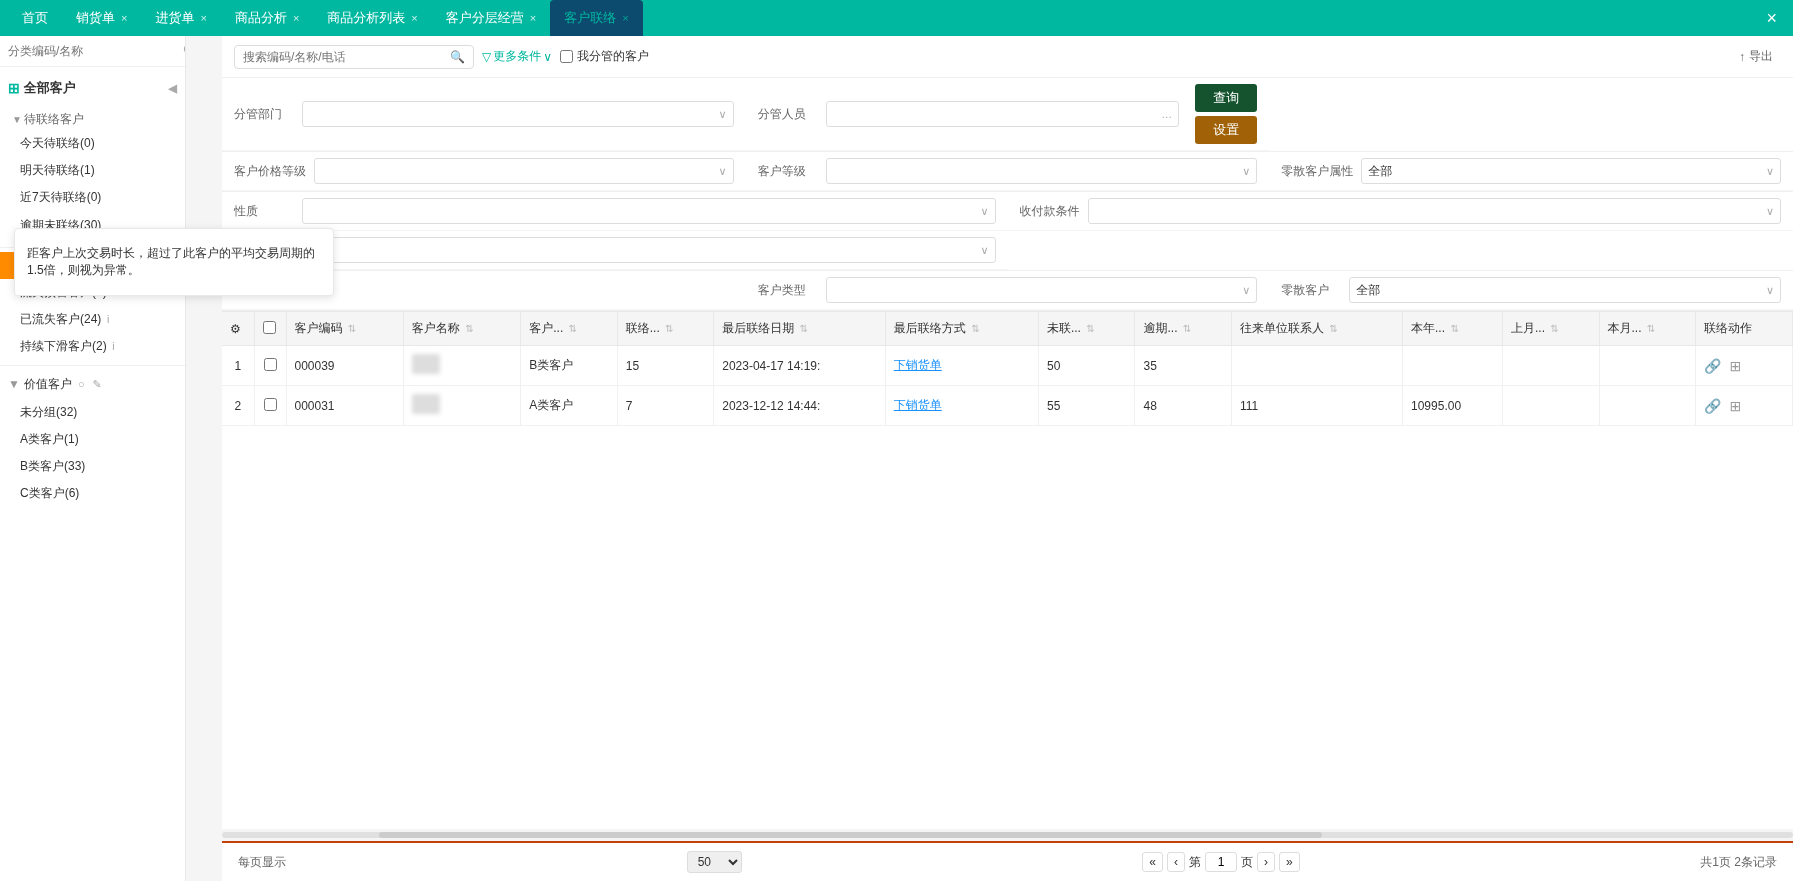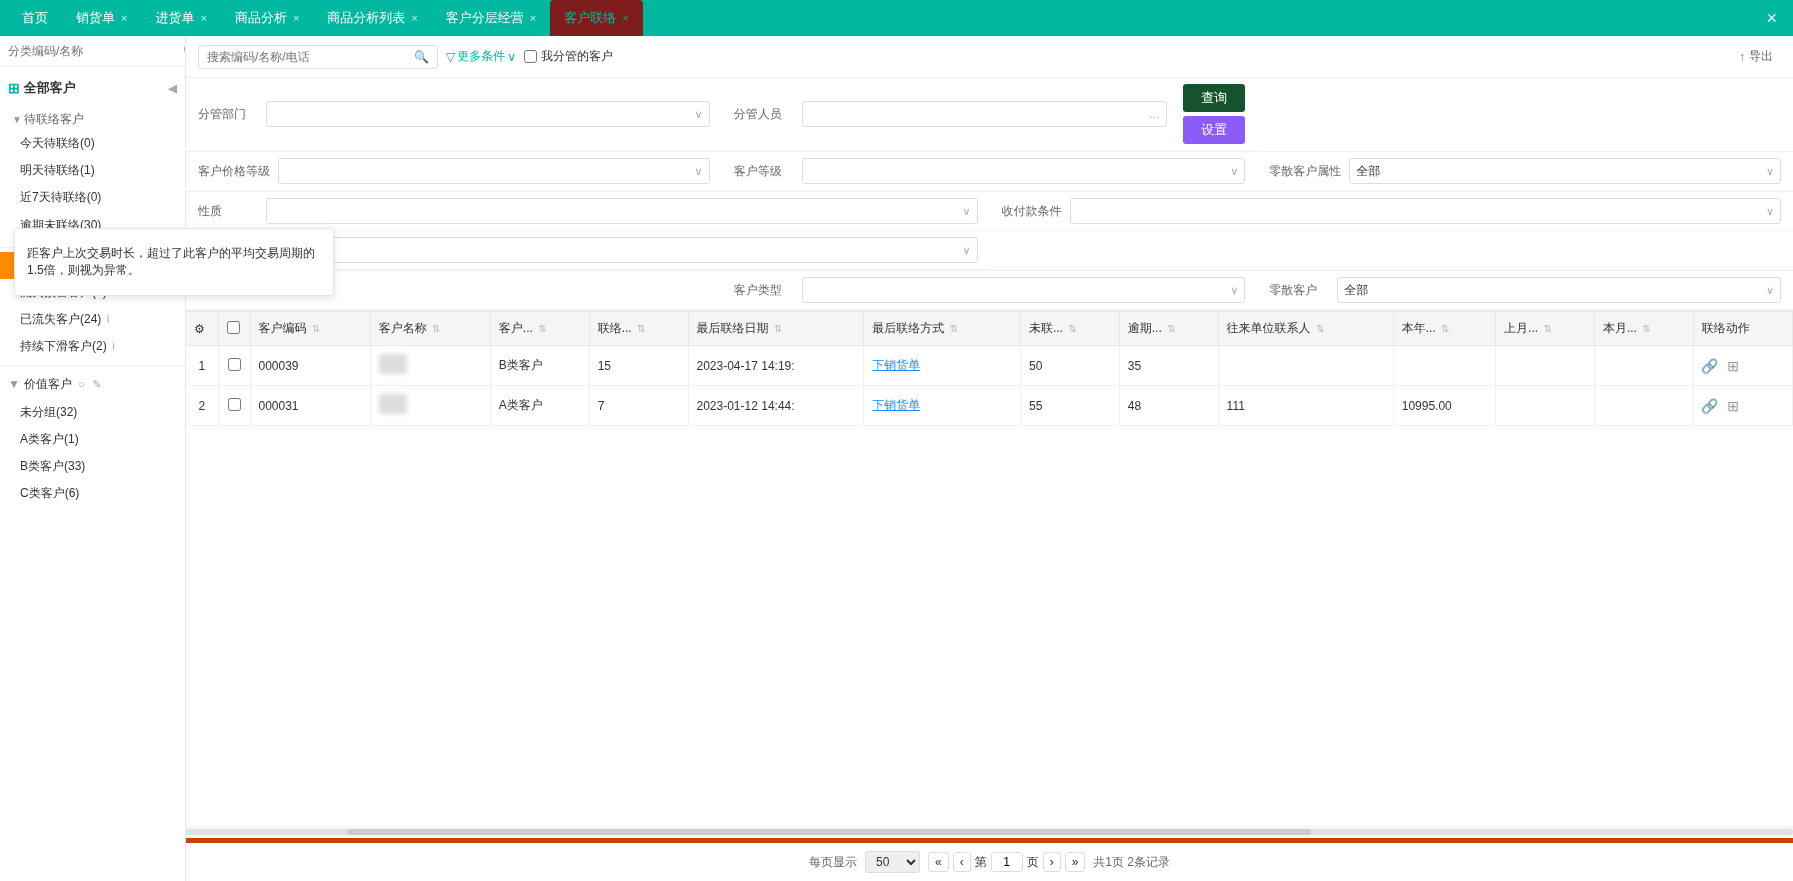--- a/index.html
+++ b/index.html
@@ -12,21 +12,21 @@
       height: 36px; padding: 0 8px;
       gap: 0;
     }
     .top-nav .nav-item {
       padding: 0 14px; height: 36px; line-height: 36px;
       color: #fff; cursor: pointer; font-size: 13px;
       display: flex; align-items: center; gap: 4px;
       white-space: nowrap;
     }
     .top-nav .nav-item.active {
-      background: #7f1d1d; color: #00b8a0; border-radius: 4px 4px 0 0;
+      background: #0c4a6e; color: #00b8a0; border-radius: 4px 4px 0 0;
     }
     .top-nav .nav-item .close-x { font-size: 11px; opacity: 0.8; margin-left: 2px; }
     .top-nav .spacer { flex: 1; }
     .top-nav .close-btn { color: #fff; cursor: pointer; font-size: 18px; padding: 0 8px; }
 
     
     .main-layout {
       display: flex; height: calc(100vh - 36px);
     }
 
@@ -97,20 +97,21 @@
       box-shadow: 0 2px 8px rgba(0,0,0,0.12);
       z-index: 100;
       max-width: 320px;
       white-space: normal;
     }
 
     
     .content-area {
       flex: 1; display: flex; flex-direction: column; overflow: hidden;
       background: #fff;
+      margin-left: 36px;
     }
 
     
     .filter-top-bar {
       display: flex; align-items: center; gap: 8px;
       padding: 8px 12px;
       border-bottom: 1px solid #f0f0f0;
       background: #fff;
     }
     .filter-search-box {
@@ -158,21 +159,21 @@
       flex: 1; border: 1px solid #ddd; border-radius: 3px;
       padding: 3px 6px; font-size: 12px; color: #333; outline: none;
       min-height: 26px;
     }
     .btn-query {
       background: #14532d; color: #fff; border: none;
       border-radius: 3px; padding: 5px 18px;
       cursor: pointer; font-size: 13px;
     }
     .btn-settings {
-      background: #8b5cf6; color: #fff; border: none;
+      background: #a16207; color: #fff; border: none;
       border-radius: 3px; padding: 5px 18px;
       cursor: pointer; font-size: 13px;
     }
 
     
     .table-area { flex: 1; overflow: auto; }
     .data-table {
       width: 100%; border-collapse: collapse; font-size: 12px;
     }
     .data-table th {
@@ -192,22 +193,22 @@
     }
     .link-text { color: #1890ff; cursor: pointer; text-decoration: underline; }
     .action-icons { display: flex; gap: 8px; align-items: center; }
     .action-icon { color: #999; cursor: pointer; font-size: 14px; }
 
     
     .gear-cell { text-align: center; width: 32px; }
 
     
     .pagination-bar {
-      display: flex; align-items: center; justify-content: center;
-      padding: 8px 16px; border-top: 5px solid #c2410c;
+      display: flex; align-items: center; justify-content: space-between;
+      padding: 8px 16px; border-top: 2px solid #c2410c;
       background: #fff; gap: 8px; font-size: 12px;
     }
     .pagination-bar .page-size-label { color: #666; }
     .page-size-select {
       border: 1px solid #ddd; border-radius: 3px; padding: 2px 6px;
       font-size: 12px; color: #333; cursor: pointer;
     }
     .page-nav { display: flex; align-items: center; gap: 4px; }
     .page-btn {
       border: 1px solid #ddd; border-radius: 3px; padding: 2px 6px;
@@ -568,21 +569,21 @@
             <td class="row-num">2</td>
             <td class="checkbox-cell">
               <input type="checkbox" style="">
             </td>
             <td>000031</td>
             <td>
               <span class="avatar-blur"></span>
             </td>
             <td>A类客户</td>
             <td>7</td>
-            <td>2023-01-12 14:44:</td>
+            <td>2023-12-12 14:44:</td>
             <td>
               <span class="link-text">下销货单</span>
             </td>
             <td>55</td>
             <td>48</td>
             <td>111</td>
             <td>10995.00</td>
             <td></td>
             <td></td>
             <td>

